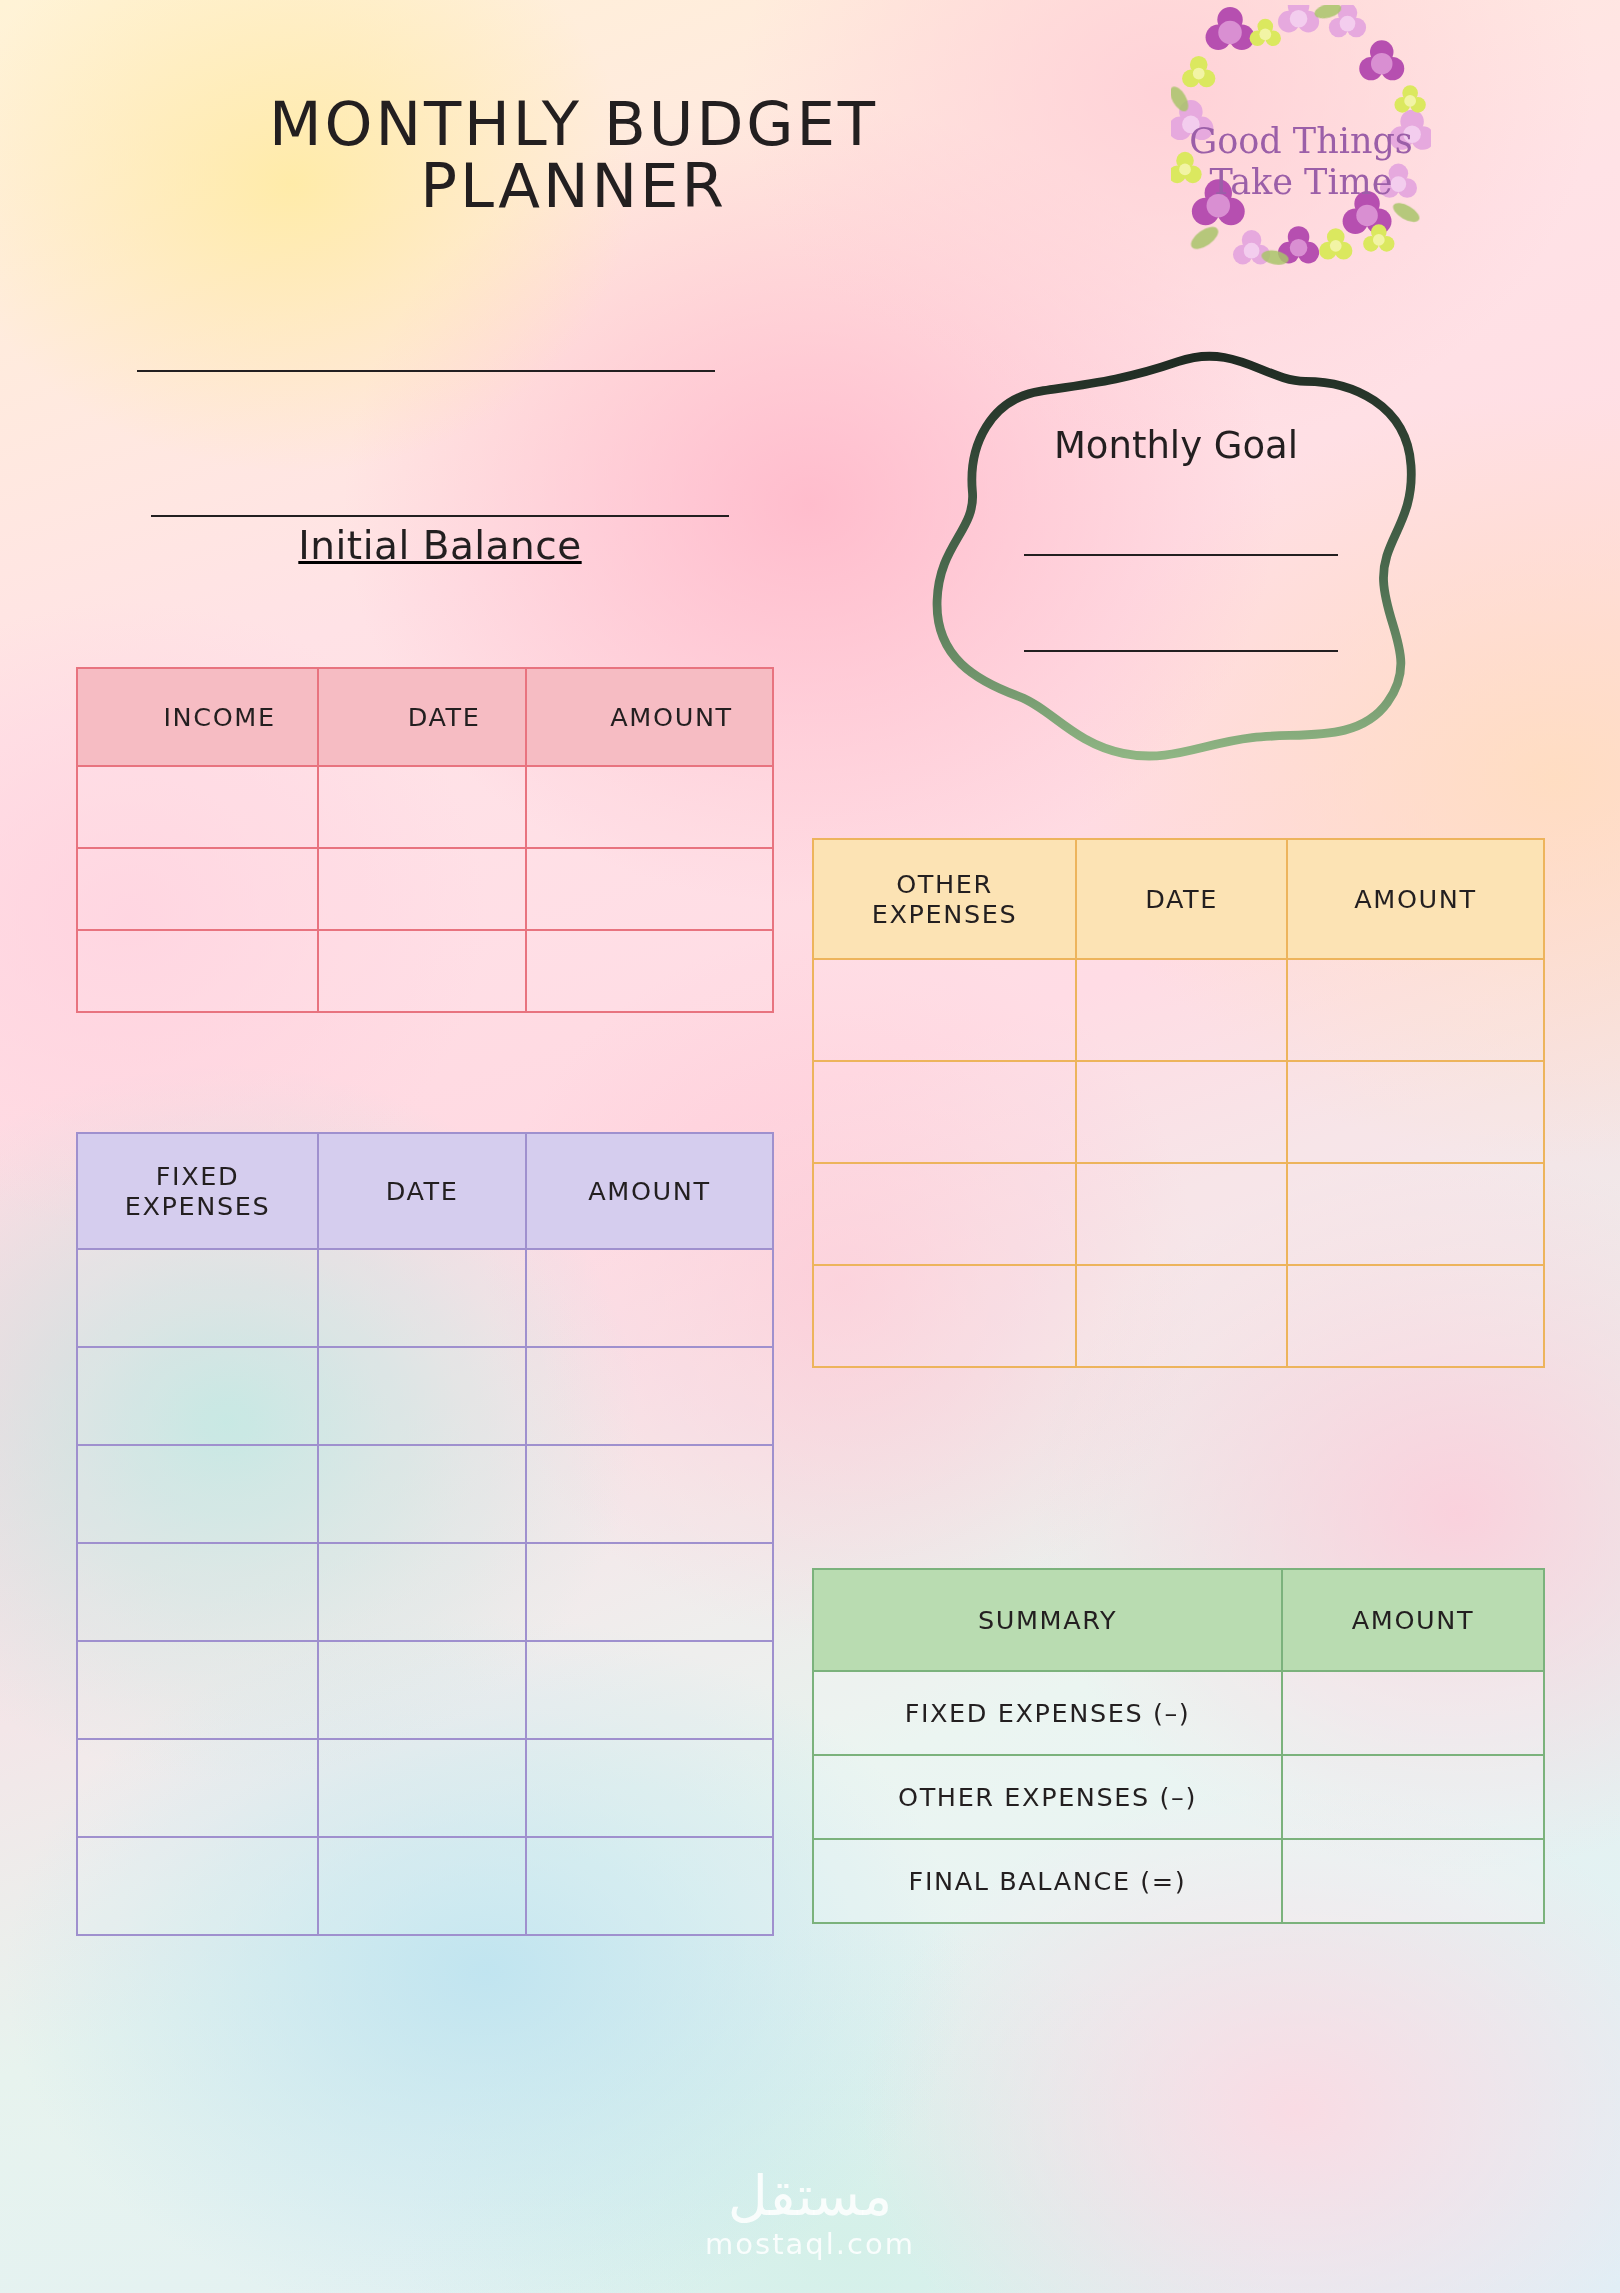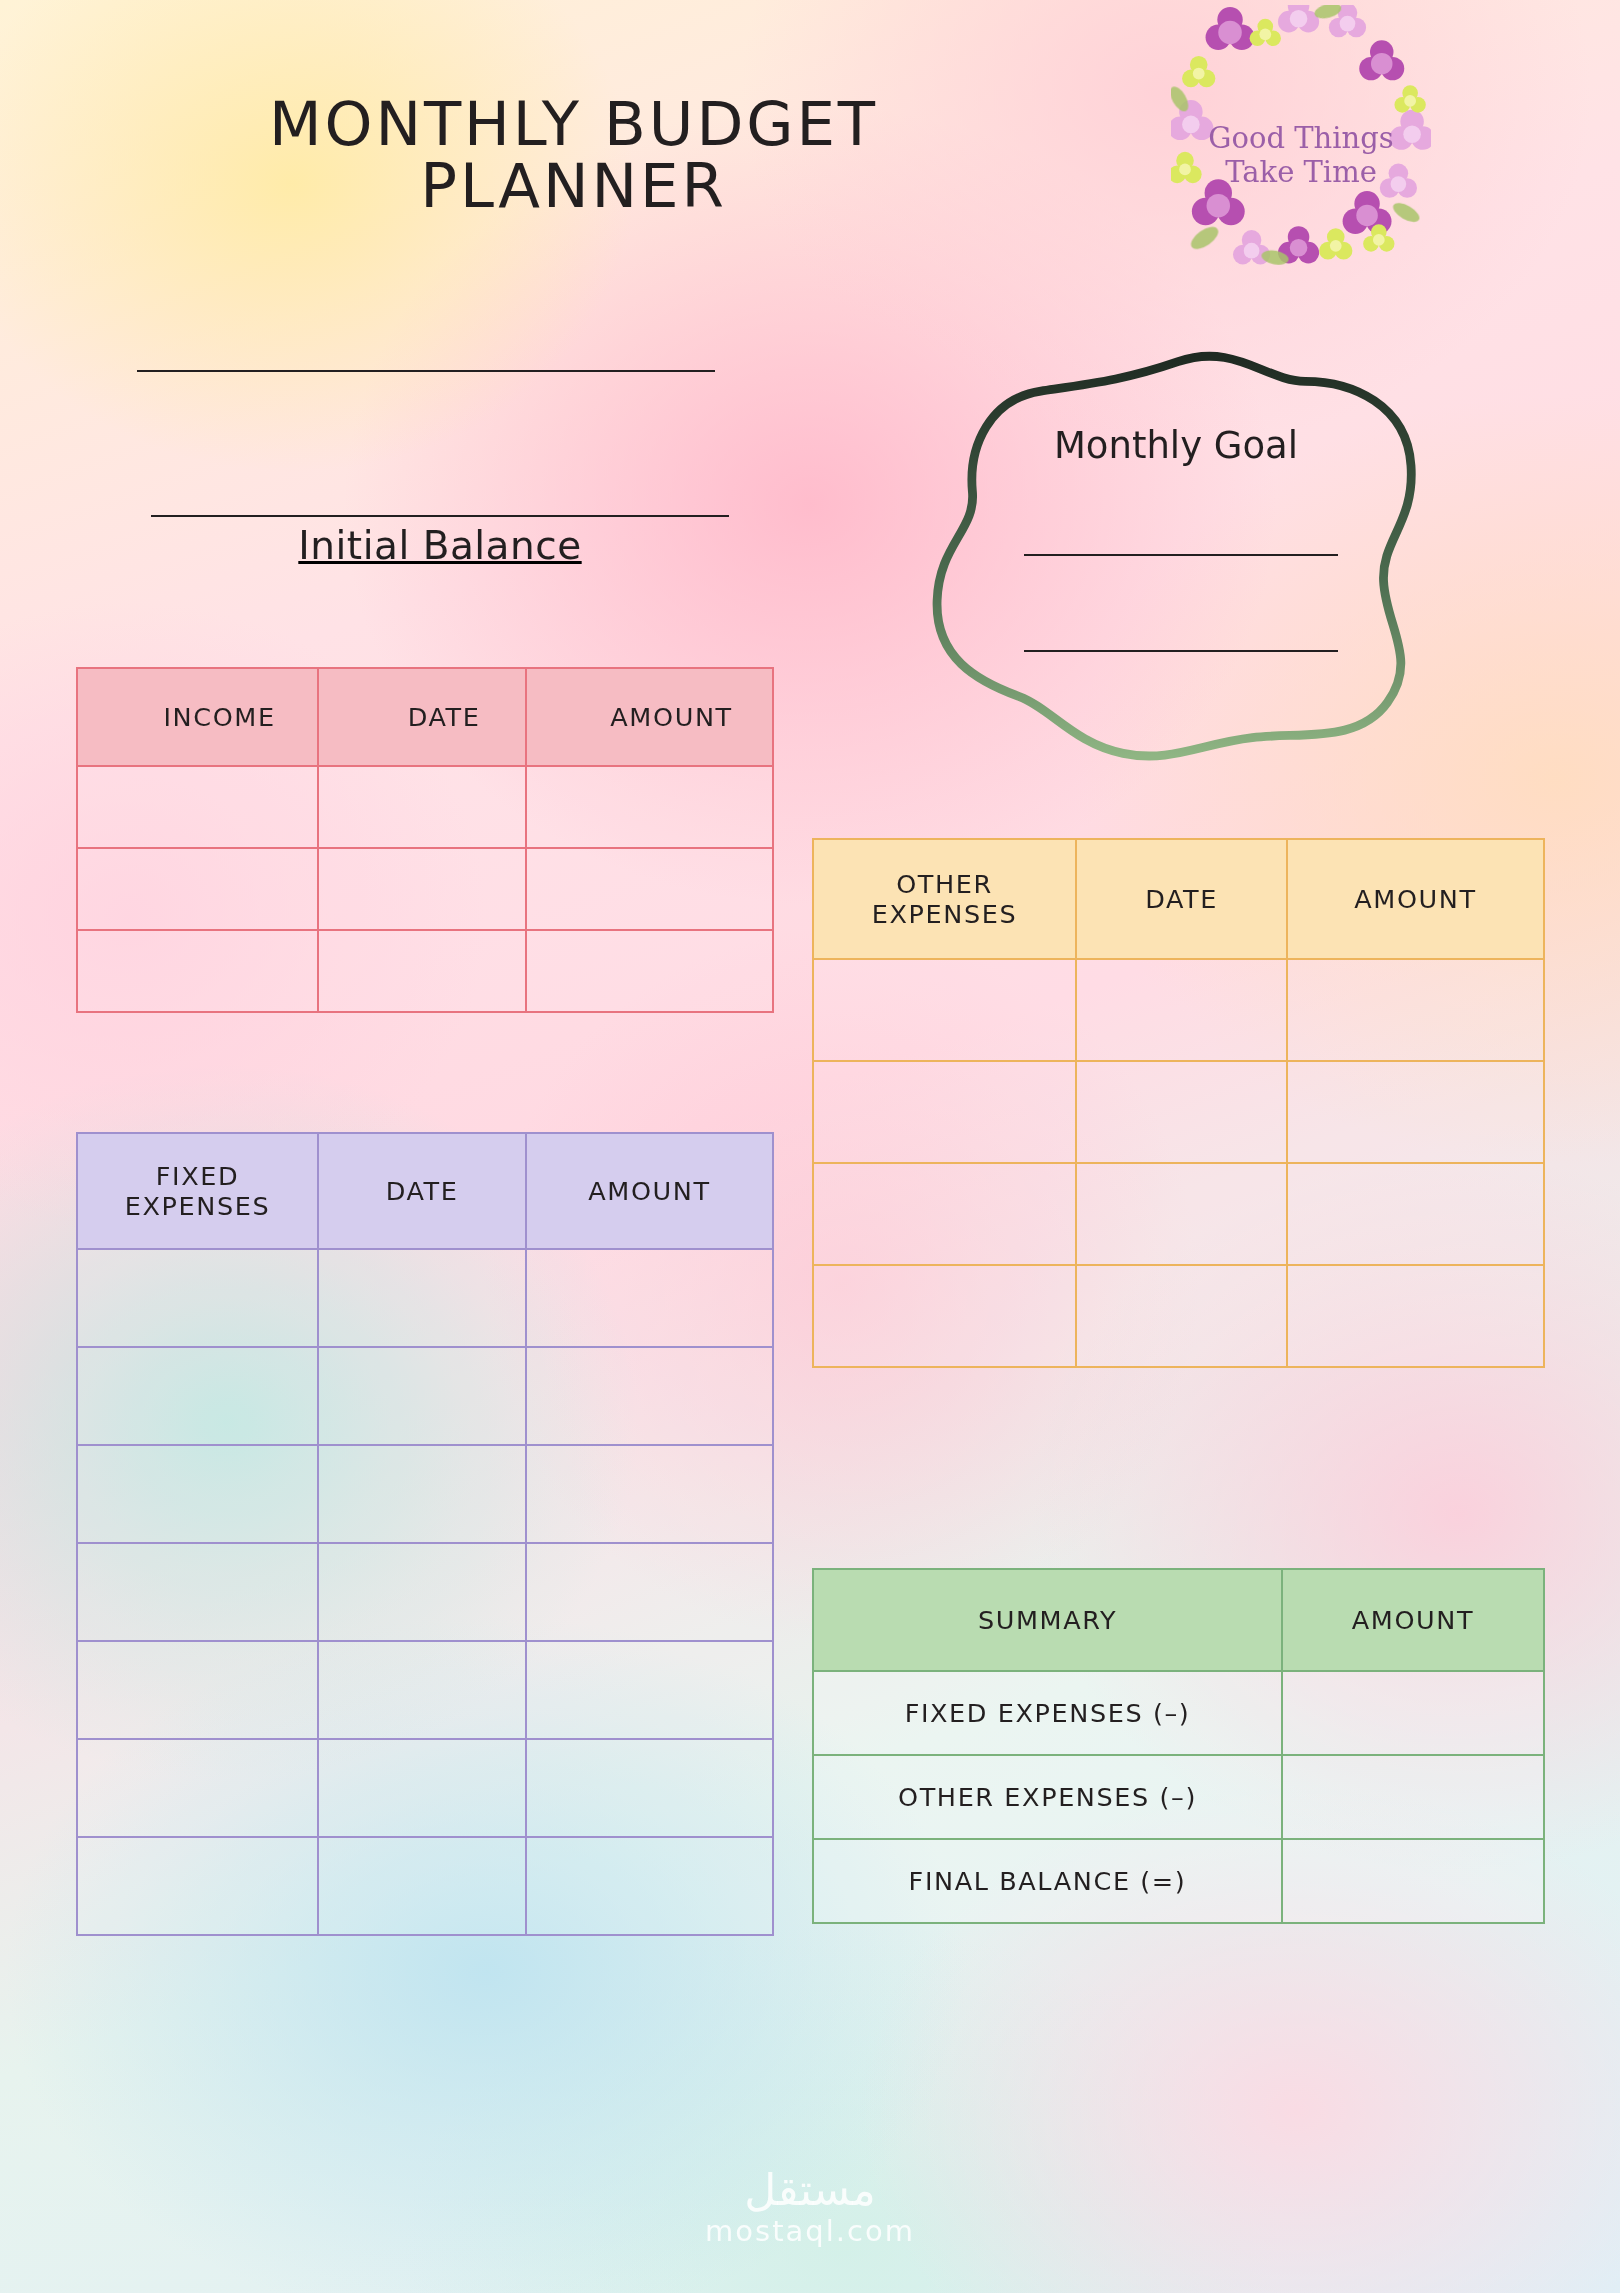--- a/index.html
+++ b/index.html
@@ -74,21 +74,21 @@
     width: 260px;
     height: 323px;
   }
   .wreath .quote {
     position: absolute;
     left: 0;
     top: 116px;
     width: 260px;
     text-align: center;
     font-family: "DejaVu Serif", serif;
-    font-size: 29px;
+    font-size: 35px;
     line-height: 1.18;
     color: #9b5fa8;
   }
 
   
   .goal {
     position: absolute;
     left: 921px;
     top: 348px;
     width: 510px;
@@ -174,21 +174,21 @@
   
   .watermark {
     position: absolute;
     left: 0;
     top: 2166px;
     width: 1620px;
     text-align: center;
     color: rgba(255,255,255,0.85);
   }
   .watermark .wm-ar {
-    font-size: 44px;
+    font-size: 55px;
     letter-spacing: 2px;
     line-height: 1.1;
   }
   .watermark .wm-en {
     font-size: 29px;
     letter-spacing: 2px;
   }
 </style>
 </head>
 <body>

